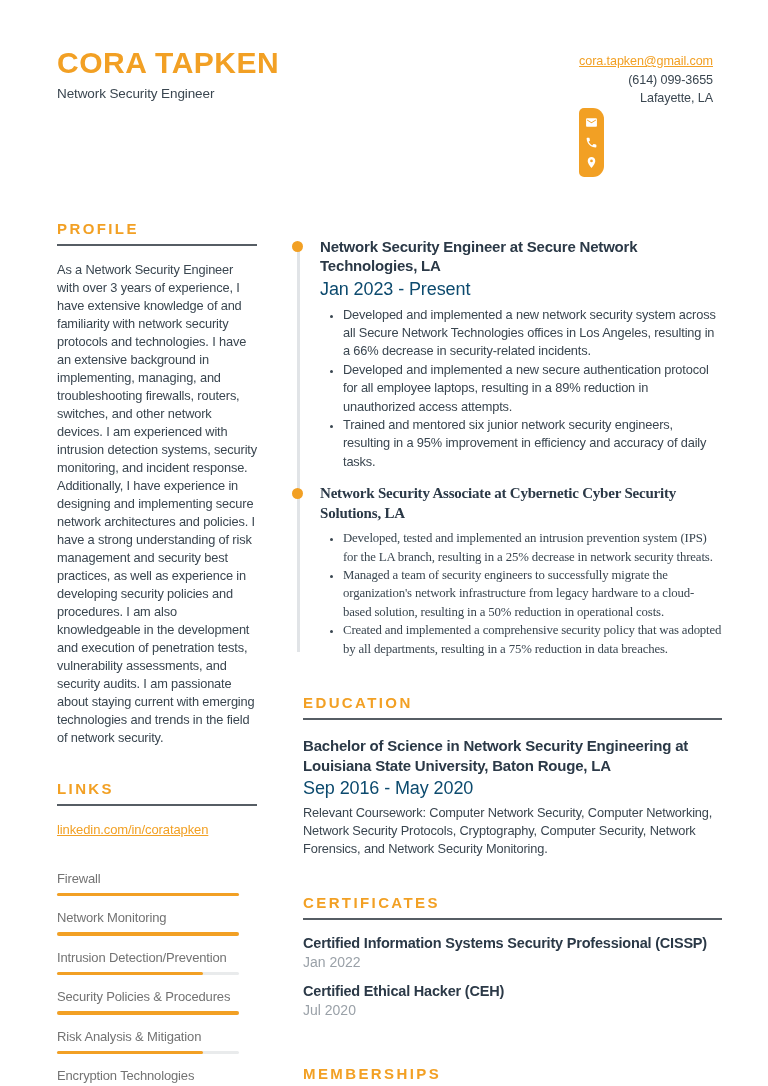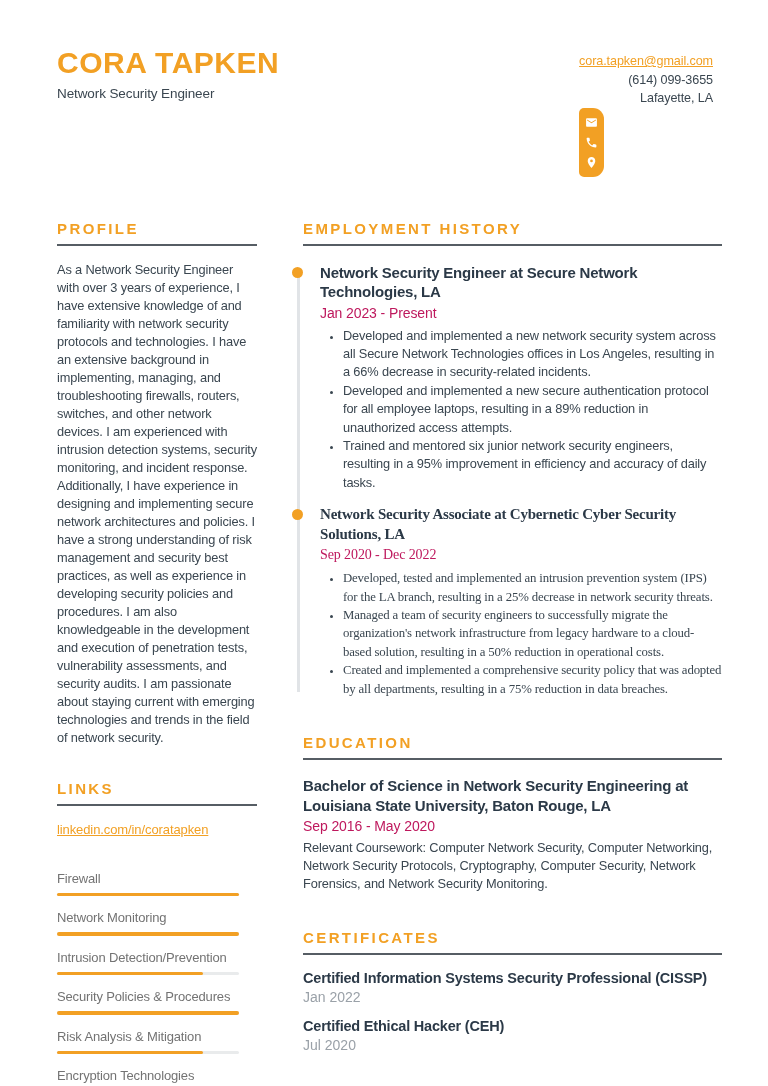--- a/index.html
+++ b/index.html
@@ -58,21 +58,21 @@
   .jobs-timeline {
     position:absolute; left:-6px; top:6px; bottom:6px; width:2.5px; background:#e1e4e7;
   }
   .job { position:relative; padding-left:17px; }
   .job + .job { margin-top:13px;font-family:Liberation Serif, serif; }
   .job-dot {
     position:absolute; left:-11px; top:4px; width:11px; height:11px;
     border-radius:50%; background:#f2a024;
   }
   .entry-title { font-size:15px; font-weight:700; color:#2b3947; line-height:19.5px; letter-spacing:-0.2px; }
-  .entry-date { font-size:14px; color:#be185d; margin-top:3px; letter-spacing:-0.1px; }
+  .entry-date { font-size:18px; color:#0c4a6e; margin-top:3px; letter-spacing:-0.1px; }
   .job ul { margin-top:6px; padding-left:23px; list-style:disc; }
   .job li { font-size:12.8px; line-height:18.4px; letter-spacing:-0.15px; color:#3a4650; }
   .job li::marker { color:#3a4650; font-size:11px; }
 
   .education-section { margin-top:36px; }
   .edu-body { margin-top:16px; }
   .edu-desc { margin-top:5px; font-size:12.8px; line-height:18px; letter-spacing:-0.15px; color:#3a4650; }
 
   .certificates-section { margin-top:36px; }
   .cert-item { margin-top:15px; }
@@ -170,39 +170,37 @@
               <div class="skill-fill" style="width: 80%;"></div>
             </div>
         </div>
       </div>
 
     </div>
 
     <div class="right-col">
 
       <div class="employment-section">
-        <h2 class="section-heading">EMPLOYMENT HISTORY</h2>
         <div class="jobs">
           <div class="jobs-timeline"></div>
 
           <div class="job">
             <span class="job-dot"></span>
             <div class="entry-title">Network Security Engineer at Secure Network Technologies, LA</div>
             <div class="entry-date">Jan 2023 - Present</div>
             <ul>
               <li>Developed and implemented a new network security system across all Secure Network Technologies offices in Los Angeles, resulting in a 66% decrease in security-related incidents.</li>
               <li>Developed and implemented a new secure authentication protocol for all employee laptops, resulting in a 89% reduction in unauthorized access attempts.</li>
               <li>Trained and mentored six junior network security engineers, resulting in a 95% improvement in efficiency and accuracy of daily tasks.</li>
             </ul>
           </div>
 
           <div class="job">
             <span class="job-dot"></span>
             <div class="entry-title">Network Security Associate at Cybernetic Cyber Security Solutions, LA</div>
-            <div class="entry-date">Sep 2020 - Dec 2022</div>
             <ul>
               <li>Developed, tested and implemented an intrusion prevention system (IPS) for the LA branch, resulting in a 25% decrease in network security threats.</li>
               <li>Managed a team of security engineers to successfully migrate the organization's network infrastructure from legacy hardware to a cloud-based solution, resulting in a 50% reduction in operational costs.</li>
               <li>Created and implemented a comprehensive security policy that was adopted by all departments, resulting in a 75% reduction in data breaches.</li>
             </ul>
           </div>
 
         </div>
       </div>
 

